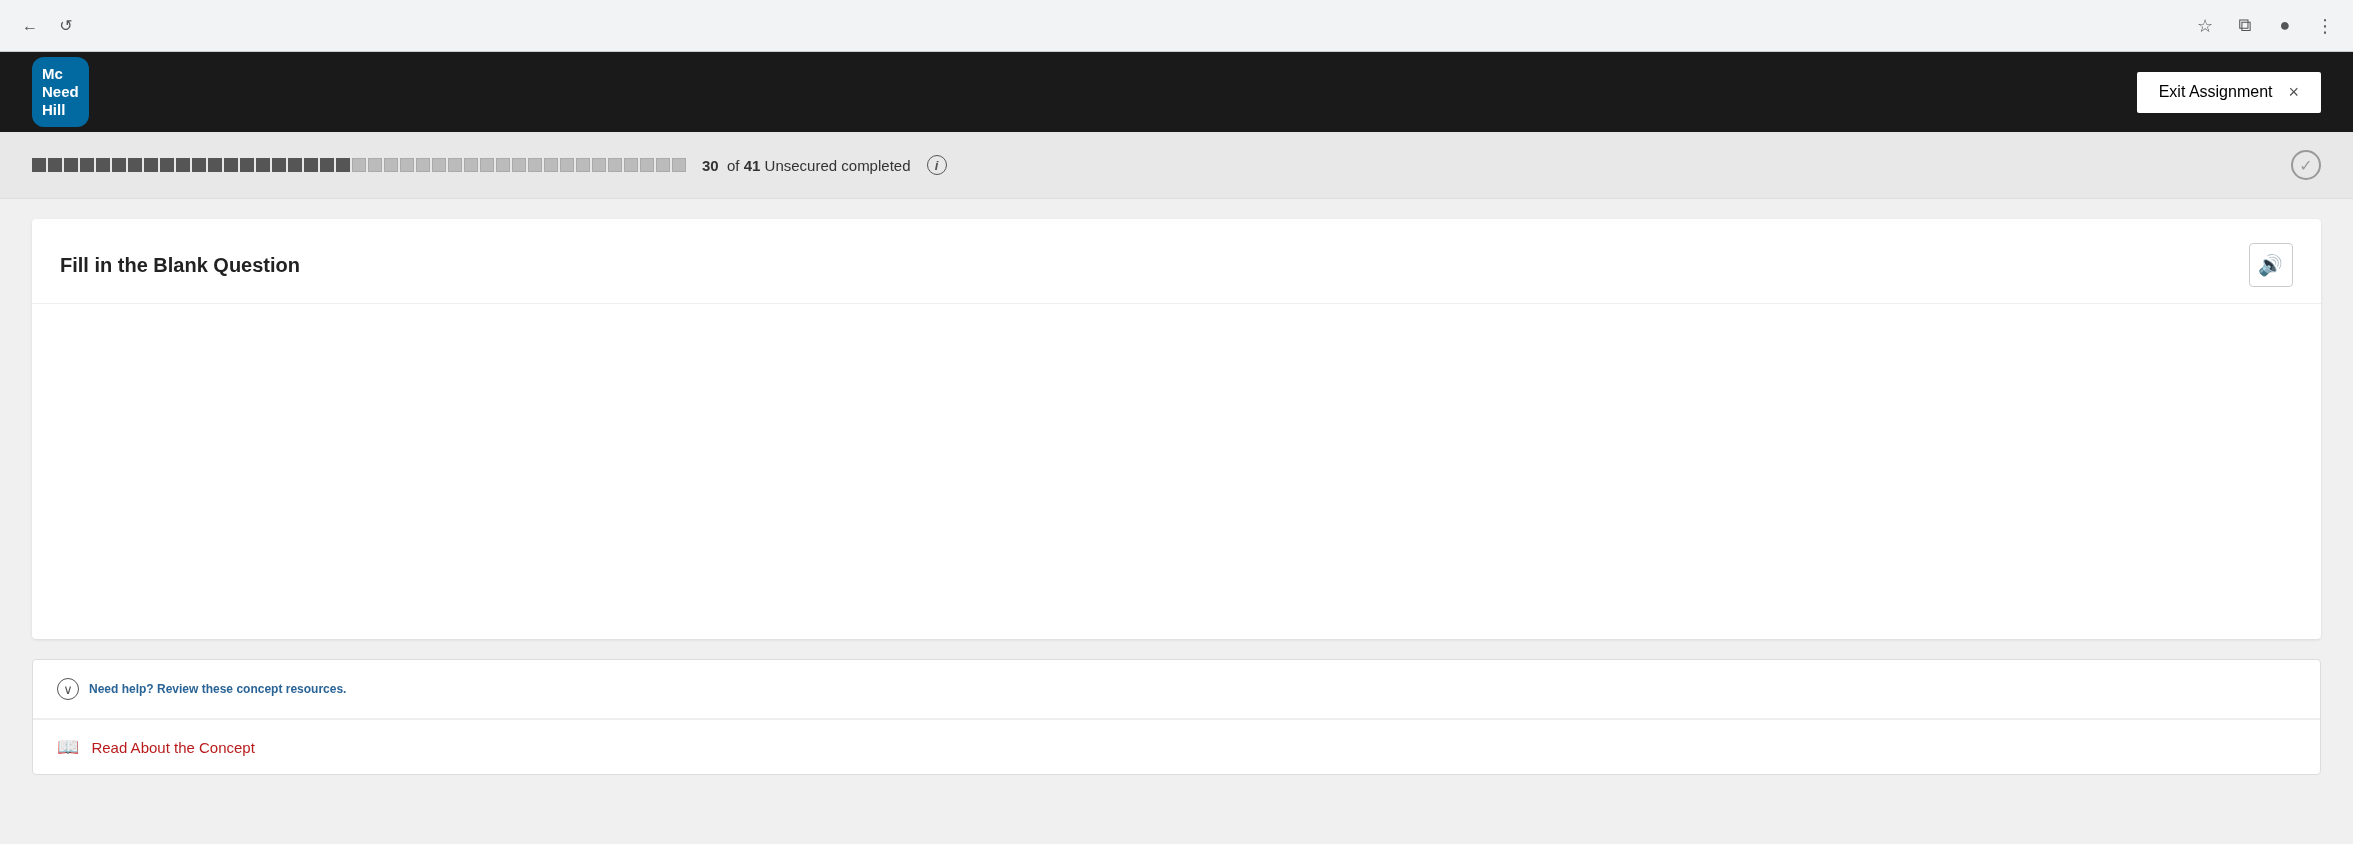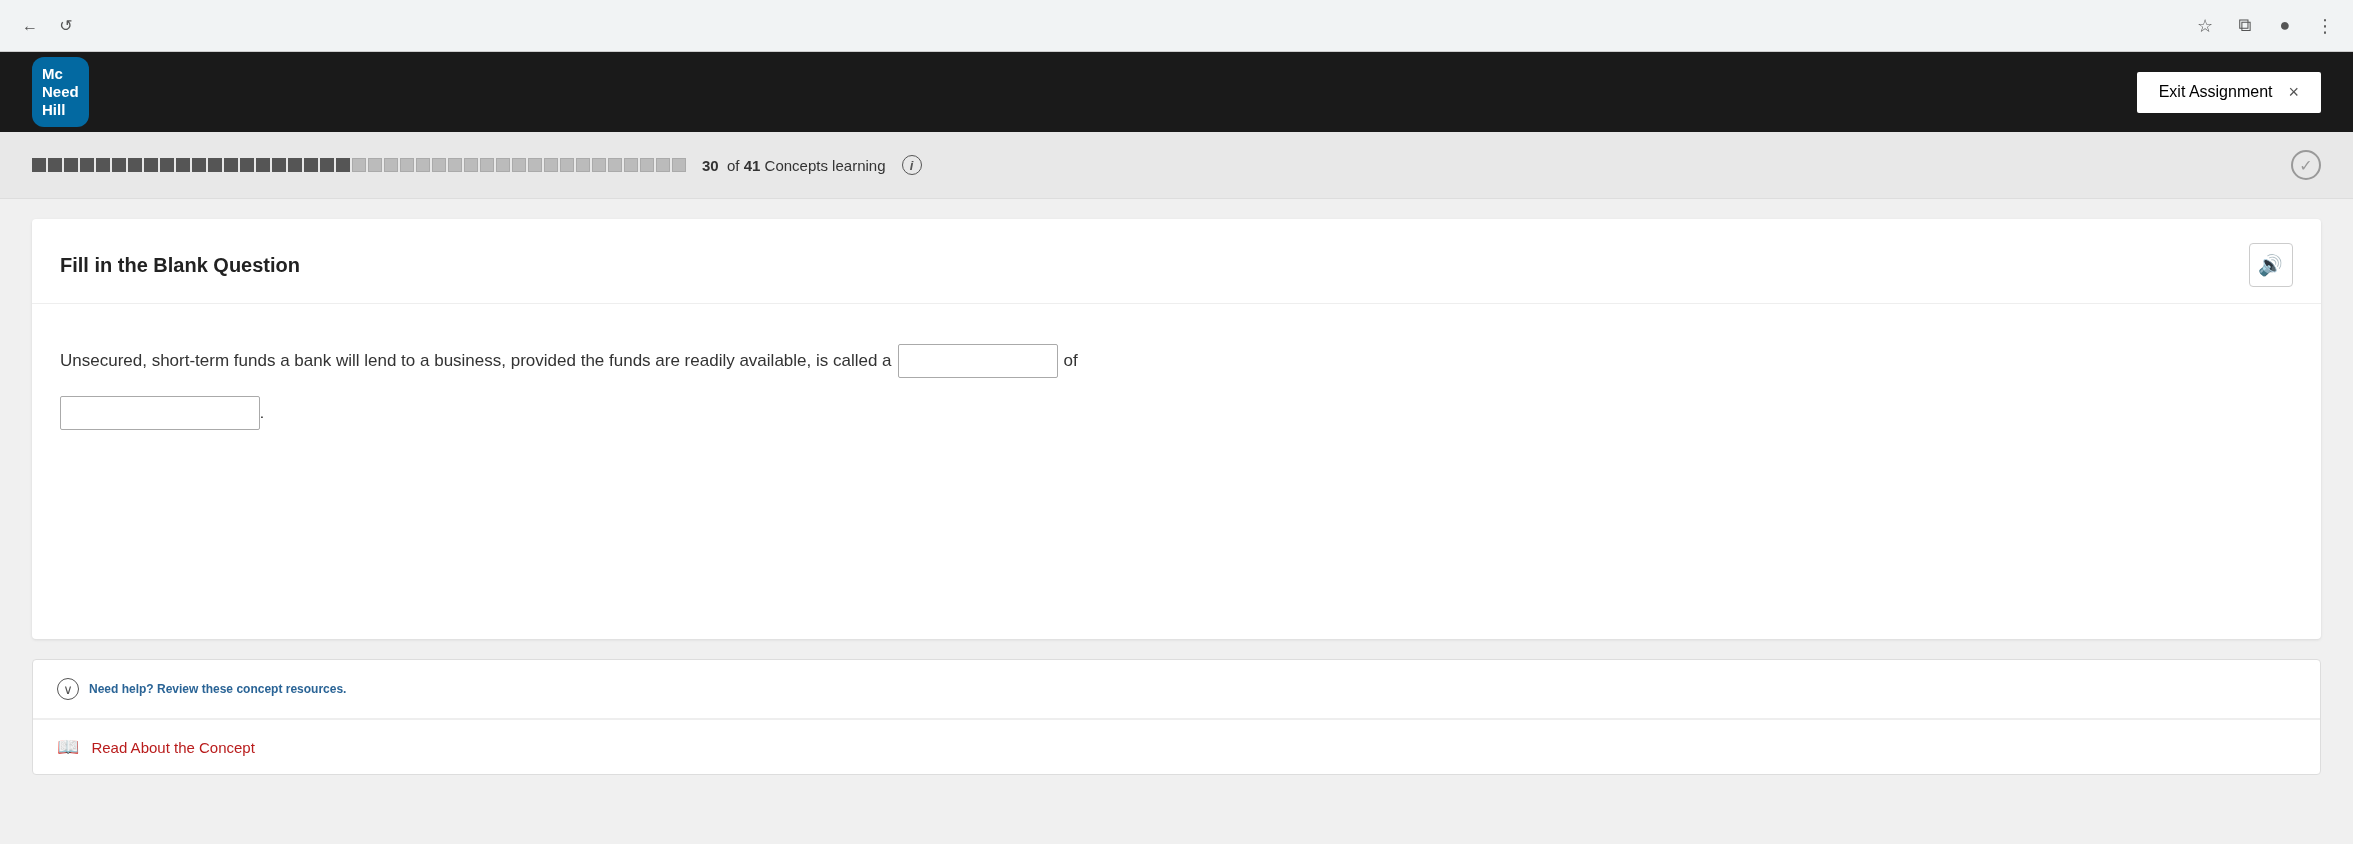--- a/index.html
+++ b/index.html
@@ -373,47 +373,36 @@
         <div class="progress-segment empty"></div>
         <div class="progress-segment empty"></div>
         <div class="progress-segment empty"></div>
         <div class="progress-segment empty"></div>
         <div class="progress-segment empty"></div>
         <div class="progress-segment empty"></div>
         <div class="progress-segment empty"></div>
       </div>
       <span class="progress-text">
         <strong>30</strong>
-        &nbsp;<span>of</span>&nbsp;<strong>41</strong>&nbsp;<span>Concepts learning</span>
+        &nbsp;<span>of</span>&nbsp;<strong>41</strong>&nbsp;<span>Unsecured completed</span>
       </span>
       <div class="info-icon">
         <span>i</span>
       </div>
       <div class="check-icon-right">✓</div>
     </div>
 
     <div class="spacer"></div>
 
     <div class="question-card">
       <div class="question-header">
         <h2 class="question-title">Fill in the Blank Question</h2>
         <button class="audio-btn">
           <span>🔊</span>
         </button>
-      </div>
-      <div class="question-body">
-        <div class="question-text">
-          <span>Unsecured, short-term funds a bank will lend to a business, provided the funds are readily available, is called a</span>
-          <input class="blank-input" type="text" style="">
-          <span>of</span>
-        </div>
-        <div class="second-blank-row">
-          <input class="second-blank-input" type="text" style="">
-          <span>.</span>
-        </div>
       </div>
     </div>
 
     <div class="spacer"></div>
 
     <div class="help-section">
       <div class="help-header">
         <div class="help-chevron">
           <span>∨</span>
         </div>

